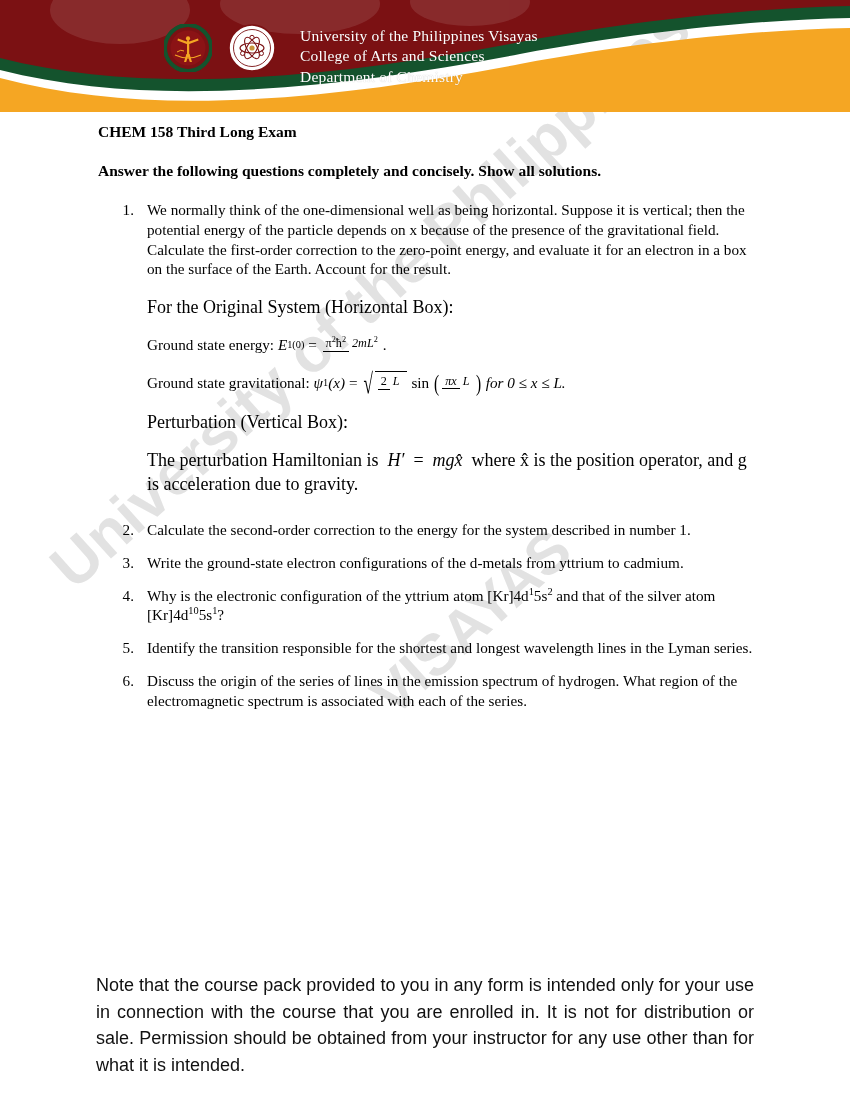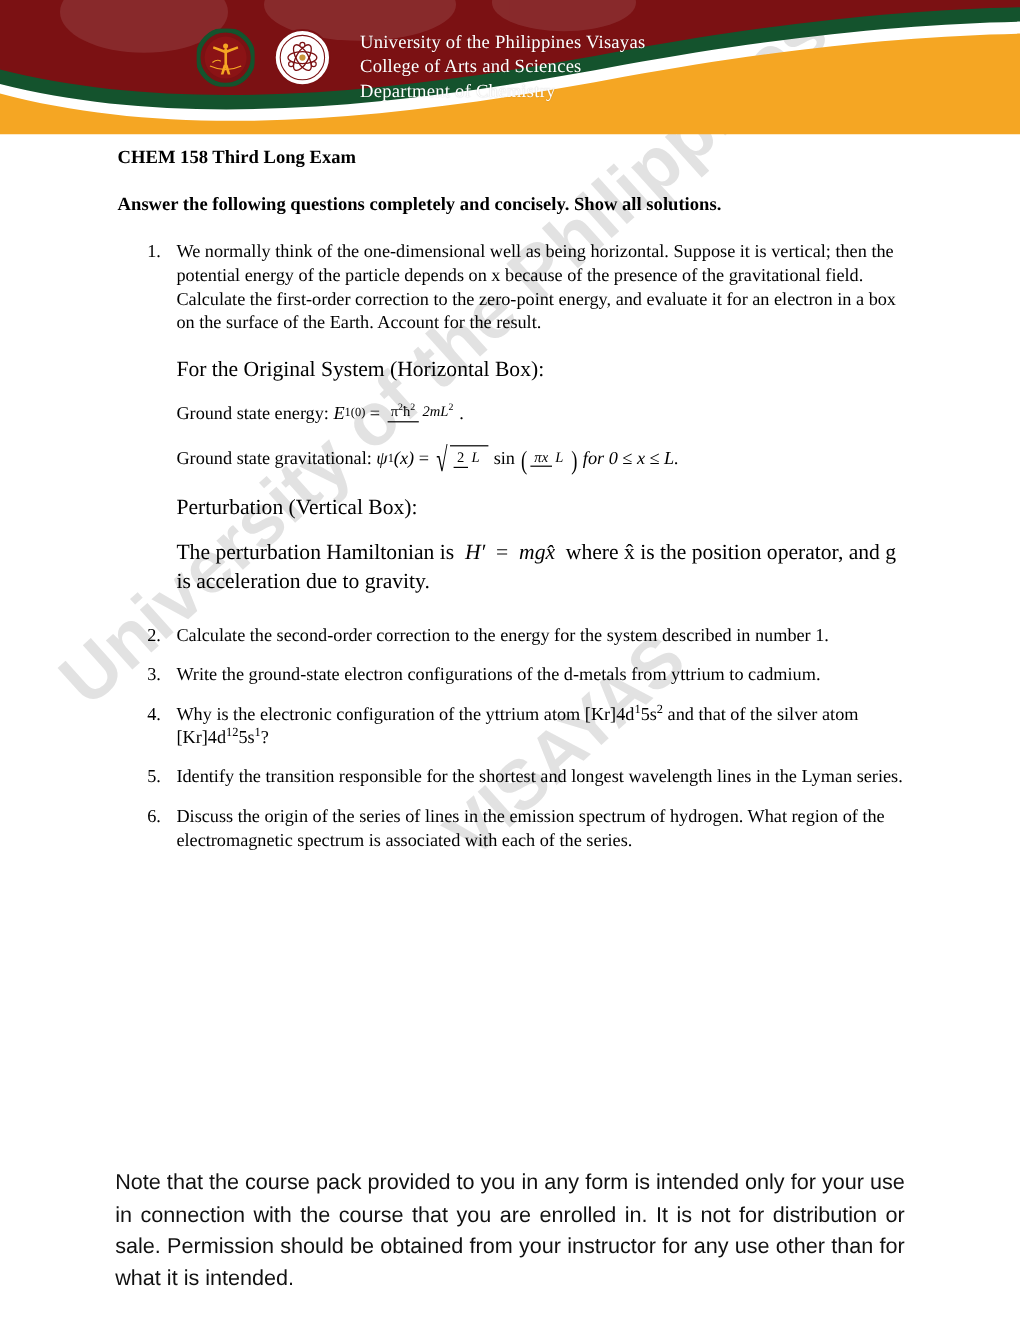--- a/index.html
+++ b/index.html
@@ -382,21 +382,21 @@
     <div class="qitem" style="margin-top:12px;">
       <div class="qnum">3.</div>
       <div class="qbody">
         <span class="qtext">Write the ground-state electron configurations of the d-metals from yttrium to cadmium.</span>
       </div>
     </div>
 
     <div class="qitem" style="margin-top:12px;">
       <div class="qnum">4.</div>
       <div class="qbody">
-        <span>Why is the electronic configuration of the yttrium atom [Kr]4d</span><sup class="s">1</sup><span>5s</span><sup class="s">2</sup><span> and that of the silver atom [Kr]4d</span><sup class="s">12</sup><span>5s</span><sup class="s">1</sup><span>?</span>
+        <span>Why is the electronic configuration of the yttrium atom [Kr]4d</span><sup class="s">1</sup><span>5s</span><sup class="s">2</sup><span> and that of the silver atom [Kr]4d</span><sup class="s">10</sup><span>5s</span><sup class="s">1</sup><span>?</span>
       </div>
     </div>
 
     <div class="qitem" style="margin-top:12px;">
       <div class="qnum">5.</div>
       <div class="qbody">
         <span class="qtext">Identify the transition responsible for the shortest and longest wavelength lines in the Lyman series.</span>
       </div>
     </div>
 

